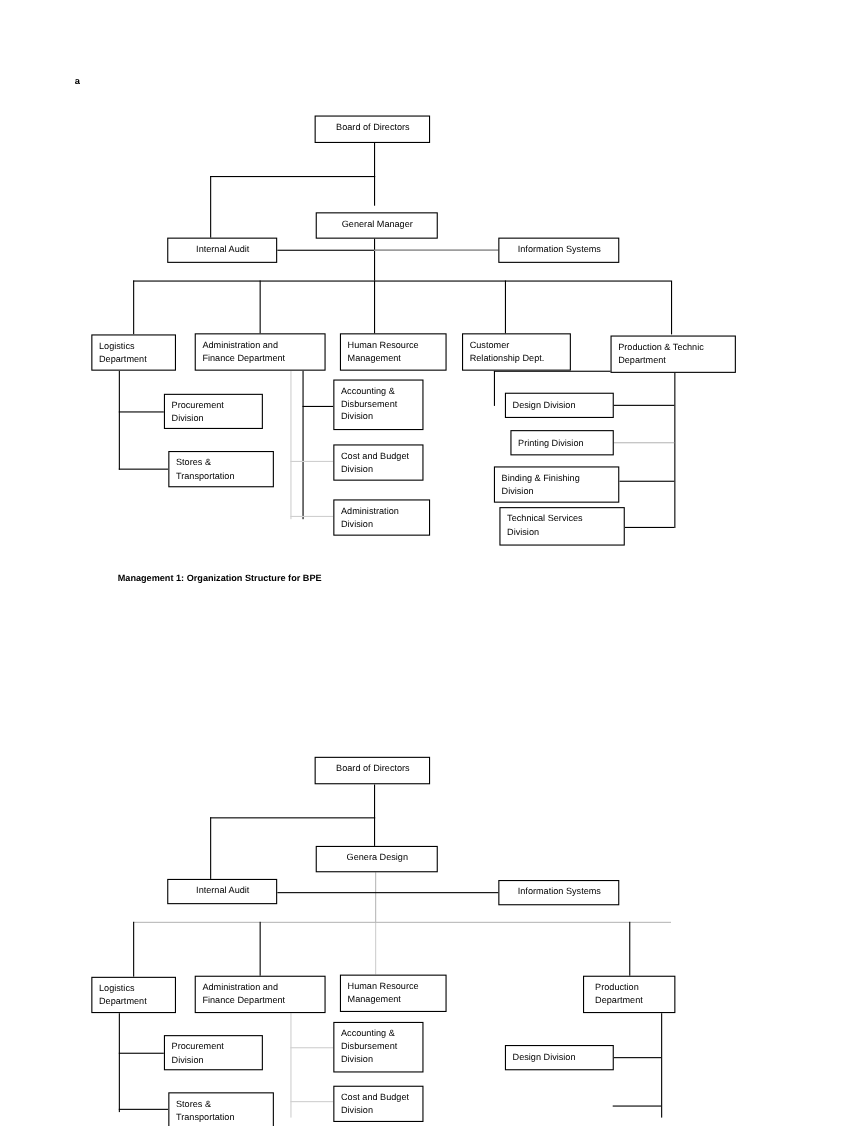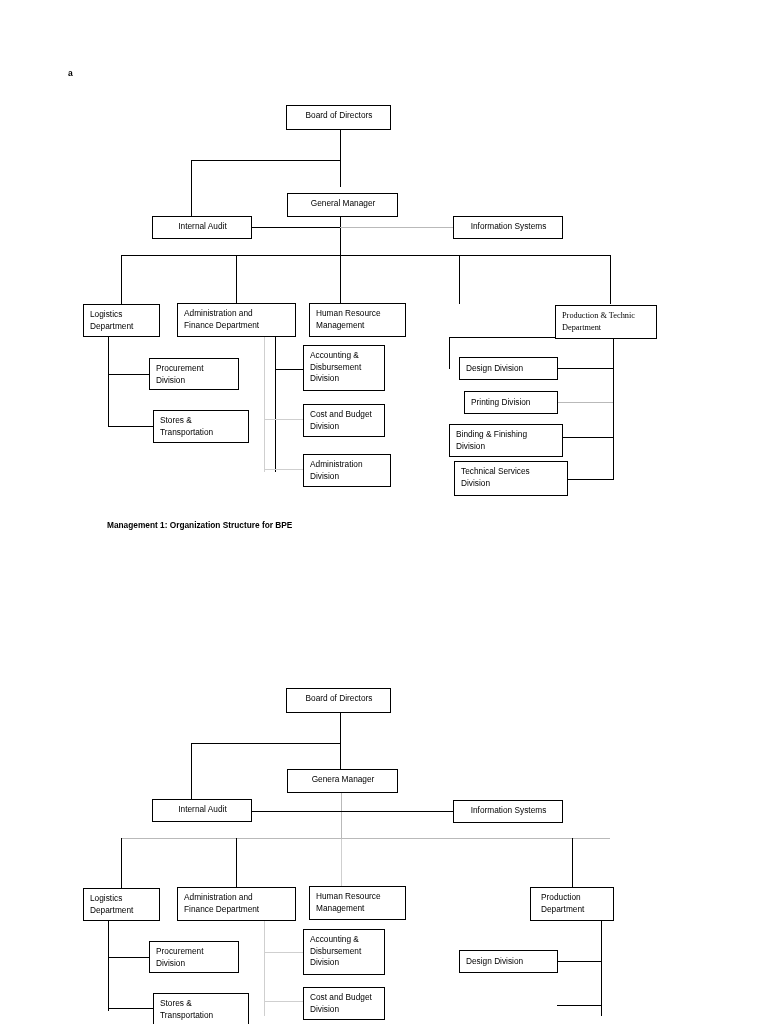--- a/index.html
+++ b/index.html
@@ -114,21 +114,23 @@
   <div class="node center" style="left:287px; top:193px; width:111px; height:24px;">General Manager</div>
   <div class="node center" style="left:152px; top:216px; width:100px; height:23px;">Internal Audit</div>
   <div class="node center" style="left:453px; top:216px; width:110px; height:23px;">Information Systems</div>
 
   <div class="node" style="left:83px; top:304px; width:77px; height:33px;">Logistics
 Department</div>
   <div class="node" style="left:177px; top:303px; width:119px; height:34px;">Administration and
 Finance Department</div>
   <div class="node" style="left:309px; top:303px; width:97px; height:34px;">Human Resource
 Management</div>
-  <div class="node" style="left:555px; top:305px; width:102px; height:34px;font-family:Liberation Serif, serif;">Production &amp; Technic
+  <div class="node" style="left:420px; top:303px; width:99px; height:34px;">Customer
+Relationship Dept.</div>
+  <div class="node" style="left:555px; top:305px; width:114px; height:34px;">Production &amp; Technic
 Department</div>
 
   <div class="node" style="left:149px; top:358px; width:90px; height:32px;">Procurement
 Division</div>
   <div class="node" style="left:153px; top:410px; width:96px; height:33px;">Stores &amp;
 Transportation</div>
 
   <div class="node" style="left:303px; top:345px; width:82px; height:46px;">Accounting &amp;
 Disbursement
 Division</div>
@@ -164,21 +166,21 @@
 
   <div class="line v faint2" style="left:264px; top:921px; height:95px;"></div>
   <div class="line h faint2" style="left:264px; top:952px; width:39px;"></div>
   <div class="line h faint2" style="left:264px; top:1001px; width:39px;"></div>
 
   <div class="line v" style="left:601px; top:921px; height:95px;"></div>
   <div class="line h" style="left:557px; top:961px; width:44px;"></div>
   <div class="line h" style="left:557px; top:1005px; width:44px;"></div>
 
   <div class="node center" style="left:286px; top:688px; width:105px; height:25px;">Board of Directors</div>
-  <div class="node center" style="left:287px; top:769px; width:111px; height:24px;">Genera Manager</div>
+  <div class="node center" style="left:287px; top:769px; width:111px; height:24px;">Genera Design</div>
   <div class="node center" style="left:152px; top:799px; width:100px; height:23px;">Internal Audit</div>
   <div class="node center" style="left:453px; top:800px; width:110px; height:23px;">Information Systems</div>
 
   <div class="node" style="left:83px; top:888px; width:77px; height:33px;">Logistics
 Department</div>
   <div class="node" style="left:177px; top:887px; width:119px; height:34px;">Administration and
 Finance Department</div>
   <div class="node" style="left:309px; top:886px; width:97px; height:34px;">Human Resource
 Management</div>
   <div class="node" style="left:530px; top:887px; width:84px; height:34px;padding-left:10px;">Production

